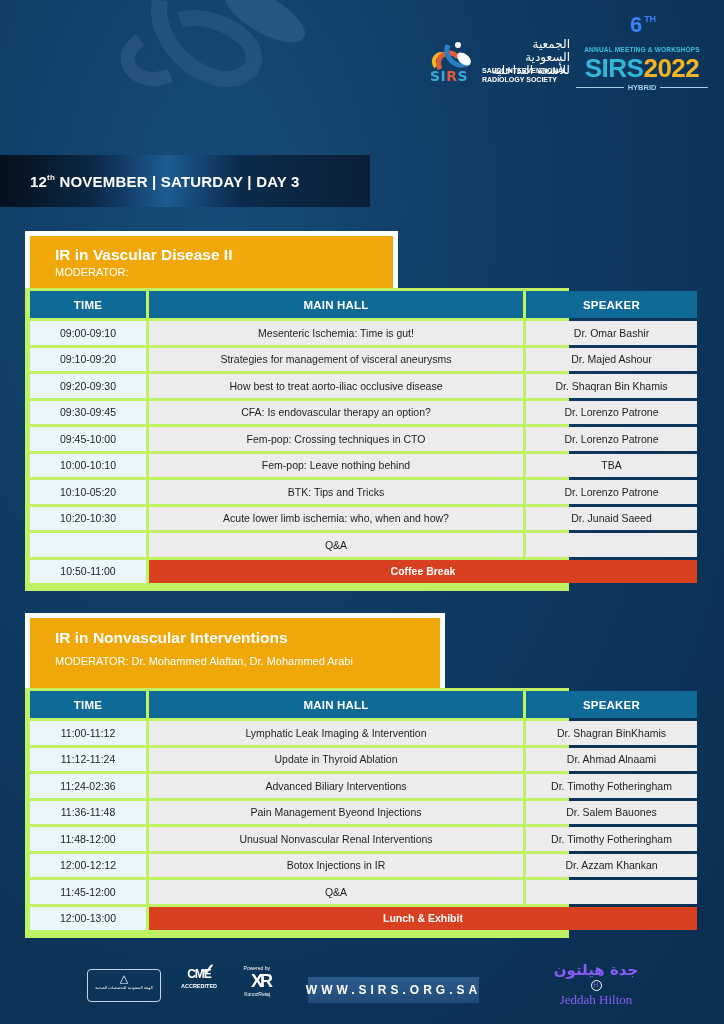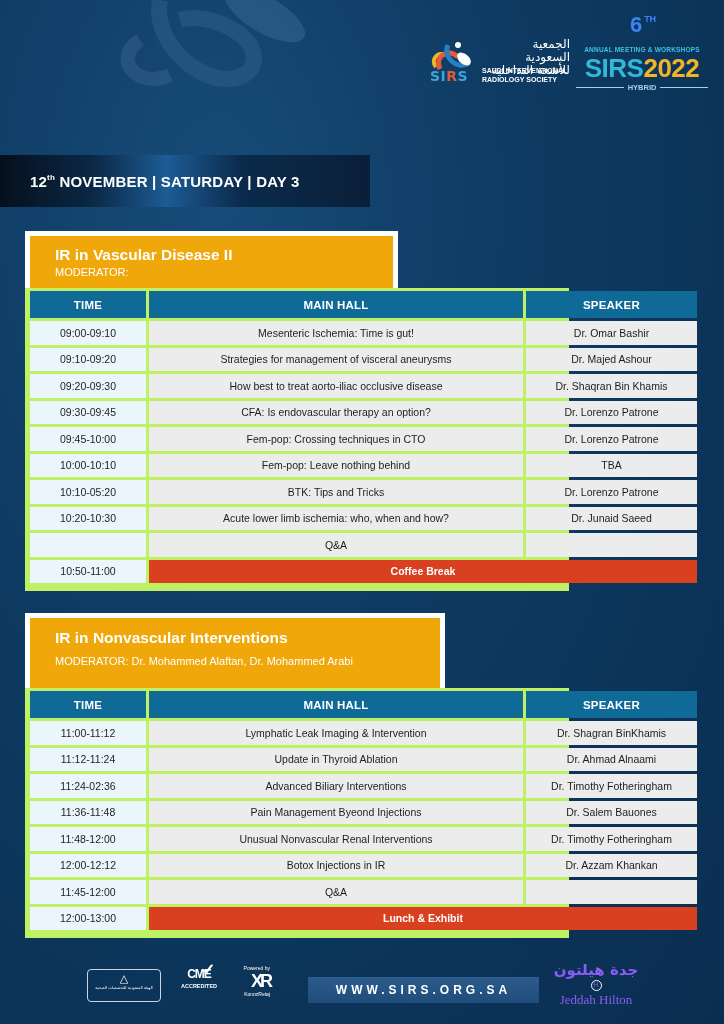--- a/index.html
+++ b/index.html
@@ -58,21 +58,21 @@
   .f-logo-box { position: absolute; left: 87px; top: 969px; width: 74px; height: 33px; border: 1px solid #c9d6e2; border-radius: 4px; color: #fff; font-size: 4px; text-align: center; padding-top: 2px; }
   .f-logo-box .bird { font-size: 11px; line-height: 13px; }
   .cme { position: absolute; left: 180px; top: 966px; width: 38px; text-align: center; color: #fff; font-family: "Liberation Sans", sans-serif; font-weight: bold; }
   .cme .big { font-size: 12px; line-height: 17px; letter-spacing: -1px; }
   .cme .small { font-size: 5.5px; }
   .cme .check { position: absolute; left: 22px; top: -6px; font-size: 16px; }
   .konoz { position: absolute; left: 234px; top: 965px; width: 36px; text-align: right; color: #fff; font-family: "Liberation Sans", sans-serif; }
   .konoz .pw { font-size: 5px; }
   .konoz .mark { font-size: 18px; font-weight: bold; line-height: 20px; letter-spacing: -3px; }
   .konoz .nm { font-size: 5px; }
-  .website { position: absolute; left: 308px; top: 977px; width: 231px; height: 26px; background: linear-gradient(180deg, #2c5c8c, #1f4c7a); color: #fff; font-size: 12px; letter-spacing: 4px; display: flex; align-items: center; justify-content: center; font-family: "Liberation Sans", sans-serif; font-weight: bold; }
+  .website { position: absolute; left: 308px; top: 977px; width: 171px; height: 26px; background: linear-gradient(180deg, #2c5c8c, #1f4c7a); color: #fff; font-size: 12px; letter-spacing: 4px; display: flex; align-items: center; justify-content: center; font-family: "Liberation Sans", sans-serif; font-weight: bold; }
   .hilton { position: absolute; left: 552px; top: 962px; width: 88px; text-align: center; color: #8b5cf6; }
   .hilton .ar { font-size: 15px; font-weight: bold; line-height: 17px; }
   .hilton .h { font-size: 7px; border: 1px solid #fff; border-radius: 50%; width: 11px; height: 11px; margin: 1px auto; line-height: 9px; }
   .hilton .en { font-family: "Liberation Serif", serif; font-size: 13px; }
 </style>
 </head>
 <body>
 
 <svg class="bg-swirl" viewBox="0 0 220 130">
   <path d="M40 60 C 10 80, 40 110, 70 95" stroke="#4a6f97" stroke-width="14" fill="none"></path>

